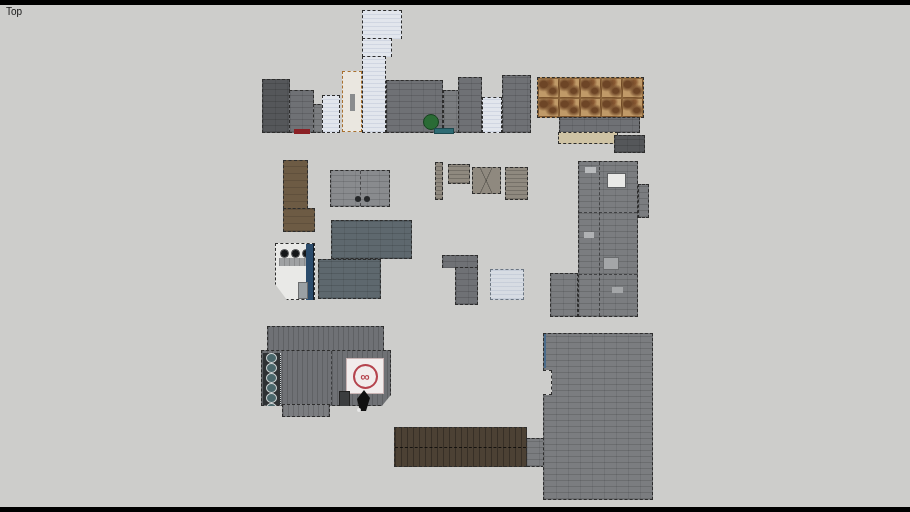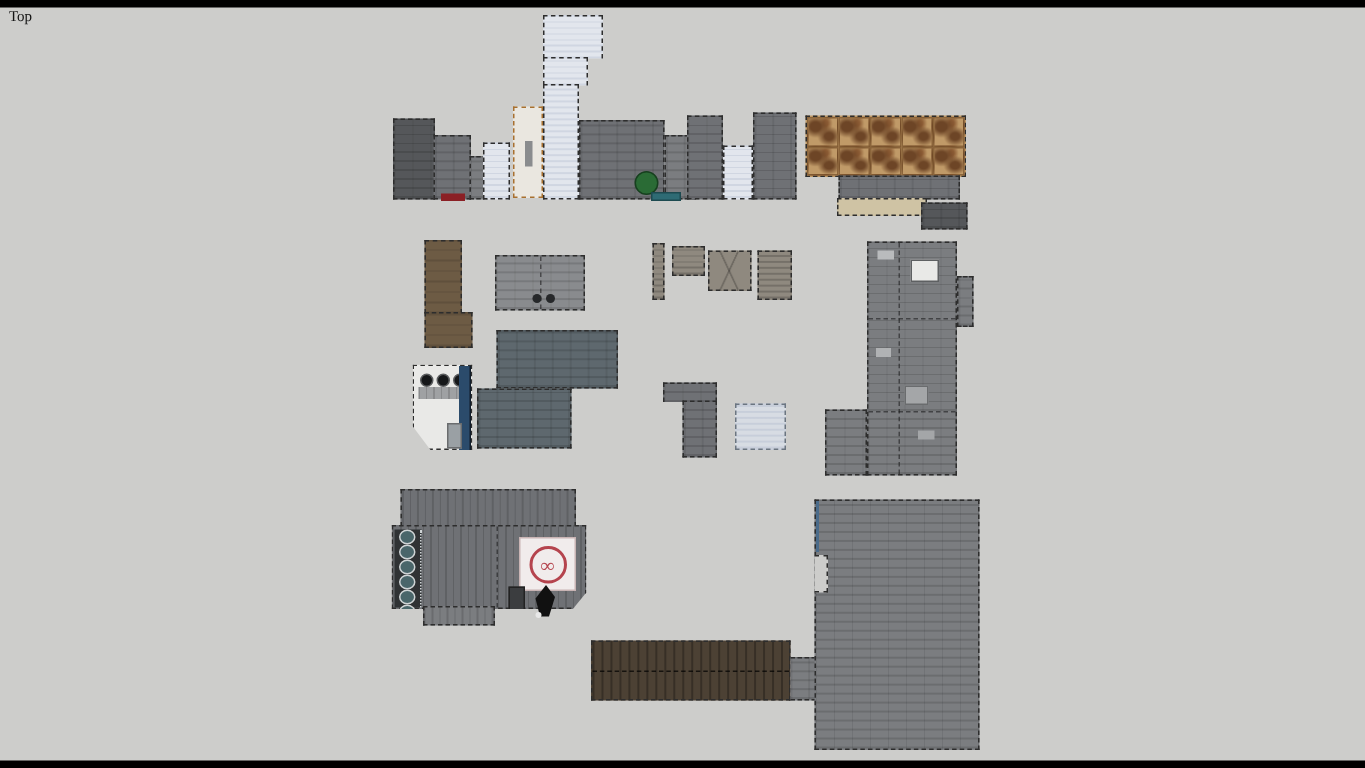--- a/index.html
+++ b/index.html
@@ -1,18 +1,18 @@
 <!DOCTYPE html>
 <html style="--canvas_bg: #cdcdcb; --frame_bar: #000000; --roof_dark_gray: #55575a; --roof_med: #6f7175; --roof_gray: #7b7d80; --roof_light: #898b8e; --roof_white: #e2e6ed; --roof_bluegray: #5e686e; --brown_roof: #6d5b44; --plank_brown: #4c4134; --shed_tan: #8f897f; --copper: #c09a68; --copper_dark: #6d4526; --tan_strip: #cfc3a4; --sign_red: #b5444e; --tree_green: #2a6b35; --teal_awning: #2e6b74; --drum_teal: #4a666a; --stripe_blue: #2b4b6b; --car_red: #8b2025;"><head>
 <meta charset="utf-8">
 <style>
   html,body{margin:0;padding:0;}
   #stage{position:relative;width:910px;height:512px;overflow:hidden;
          background:var(--canvas_bg,#cdcdcb);
-         font-family:Liberation Serif, serif;}
+         font-family:Liberation Sans, sans-serif;}
   .bar{position:absolute;left:0;width:910px;height:5px;background:var(--frame_bar,#000);}
   #view-label{position:absolute;left:6px;top:6px;font-size:10px;color:#141414;}
   .b{position:absolute;box-sizing:border-box;border:1px dashed #2d2d2d;}
   .nob{border:none;}
   
   .brick{background-image:
       repeating-linear-gradient(0deg, rgba(0,0,0,.13) 0 1px, transparent 1px 6px),
       repeating-linear-gradient(90deg, rgba(0,0,0,.08) 0 1px, transparent 1px 12px);}
   .rib{background-image:repeating-linear-gradient(90deg, rgba(0,0,0,.14) 0 1px, transparent 1px 5px);}
   .rung{background-image:repeating-linear-gradient(0deg, rgba(0,0,0,.18) 0 1px, transparent 1px 4px);}

